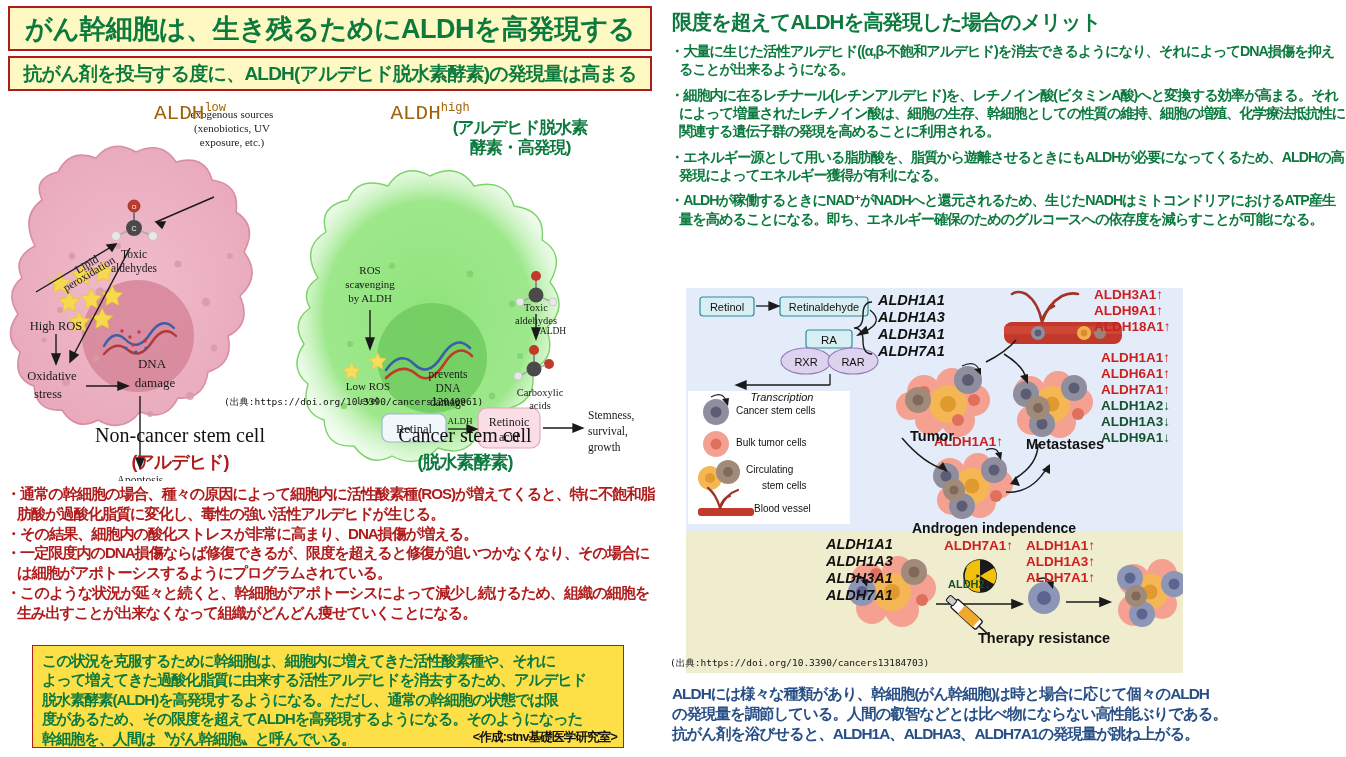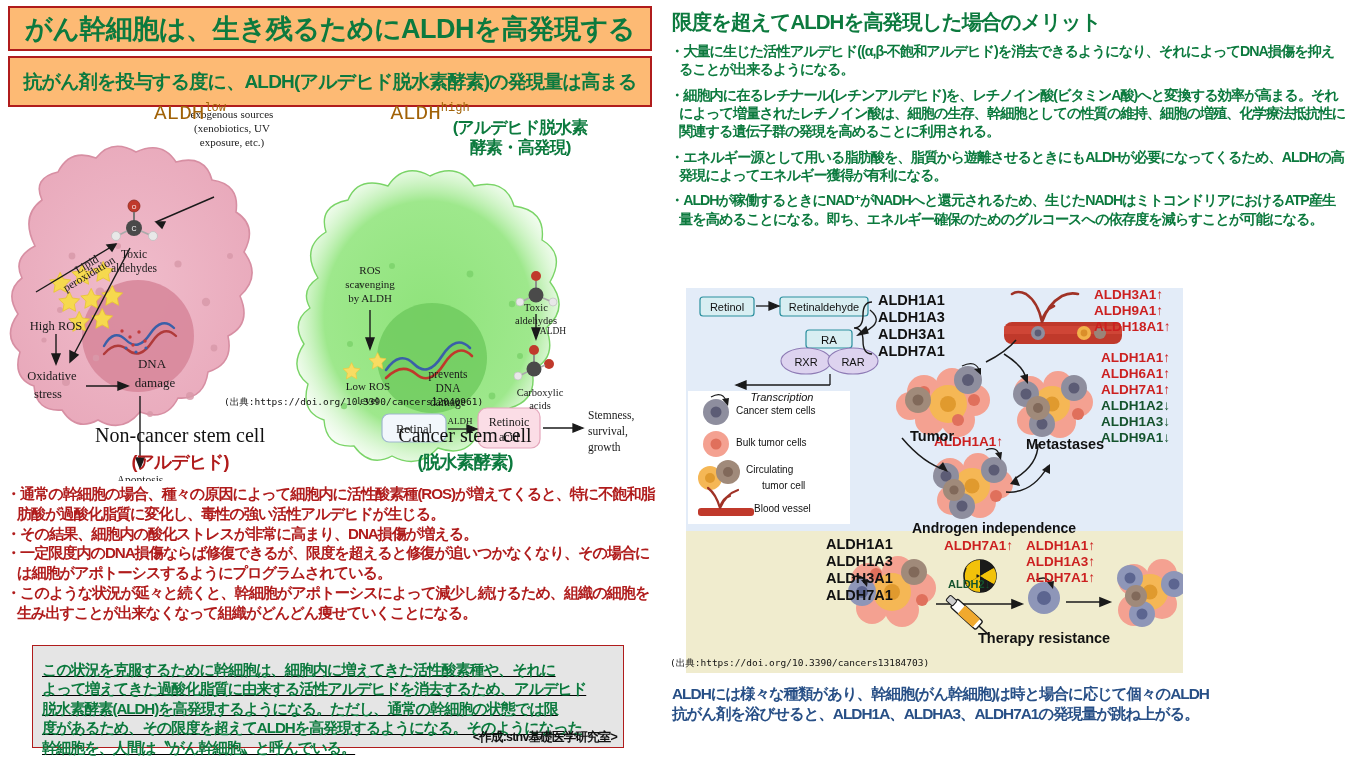--- a/index.html
+++ b/index.html
@@ -17,36 +17,36 @@
   }
 
   
   #left-col {
     position: absolute; left: 0; top: 0;
     width: 660px; height: 757px;
   }
   .title-box {
     position: absolute;
     border: 2px solid #b01c1c;
-    background: #fdba74;
+    background: #fef9c3;
     display: flex; align-items: center; justify-content: center;
     padding: 2px 6px;
   }
   #main-title {
     left: 8px; top: 6px; width: 644px; height: 45px;
   }
   #main-title .t {
     color: #0c7a3e;
     font-weight: bold;
     font-size: 27px;
     letter-spacing: -0.5px;
     white-space: nowrap;
   }
   #subtitle-box {
-    left: 8px; top: 56px; width: 644px; height: 51px;
+    left: 8px; top: 56px; width: 644px; height: 35px;
   }
   #subtitle-box .t {
     color: #0c7a3e;
     font-weight: bold;
     font-size: 19px;
     letter-spacing: -0.8px;
     white-space: nowrap;
   }
 
   
@@ -104,23 +104,22 @@
     color: #b01c1c; font-weight: bold;
     font-size: 15.2px; line-height: 1.30;
     letter-spacing: -1.1px;
     text-indent: -11px; padding-left: 11px;
     margin-bottom: 0px;
   }
   #green-box {
     position: absolute; left: 32px; top: 645px;
     width: 592px; height: 103px;
     border: 1.6px solid #b01c1c;
-    background: #e5e5e5;
-    padding: 14px 9px 2px 9px;
-    text-decoration: underline;
+    background: #fde047;
+    padding: 5px 9px 2px 9px;
   }
   #green-box .gl {
     color: #0c7a3e; font-weight: bold;
     font-size: 15.2px; line-height: 1.28;
     letter-spacing: -1.1px;
   }
   #credit {
     position: absolute; right: 6px; bottom: 1px;
     font-size: 12.5px; font-weight: bold; color: #111;
     letter-spacing: -0.8px;
@@ -153,21 +152,21 @@
   }
   #rf-svg { position:absolute; left:0; top:0; }
   .gene-blk {
     position: absolute;
     font-family: "Liberation Sans","DejaVu Sans",sans-serif;
     font-weight: bold; line-height: 1.18;
     white-space: nowrap;
   }
   .g-red { color: #cc2020; }
   .g-grn { color: #14532d; }
-  .g-blk { color: #111; }
+  .g-blk { color: #111; font-style: italic; }
   .lbl-blk {
     position: absolute; font-weight: bold; color: #111;
     font-family: "Liberation Sans","DejaVu Sans",sans-serif;
     white-space: nowrap;
   }
   .legend-txt {
     position: absolute; color: #111; font-size: 10px;
     font-family: "Liberation Sans","DejaVu Sans",sans-serif;
     white-space: nowrap;
   }
@@ -701,24 +700,25 @@
       <div>ALDH1A1↑</div>
       <div>ALDH1A3↑</div>
       <div>ALDH7A1↑</div>
     </div>
 
     <div class="lbl-blk" style="left:292px; top:342px; font-size:14.5px;">Therapy resistance</div>
 
     <div class="legend-txt" style="left:50px; top:117px;">Cancer stem cells</div>
     <div class="legend-txt" style="left:50px; top:149px;">Bulk tumor cells</div>
     <div class="legend-txt" style="left:60px; top:176px;">Circulating</div>
-    <div class="legend-txt" style="left:76px; top:192px;">tumor cell</div>
+    <div class="legend-txt" style="left:76px; top:192px;">stem cells</div>
     <div class="legend-txt" style="left:68px; top:215px;">Blood vessel</div>
   </div>
 
   <div id="right-cite">(出典:https://doi.org/10.3390/cancers13184703)</div>
 
   <div id="conclusion">
     <div class="cl">ALDHには様々な種類があり、幹細胞(がん幹細胞)は時と場合に応じて個々のALDH</div>
+    <div class="cl">の発現量を調節している。人間の叡智などとは比べ物にならない高性能ぶりである。</div>
     <div class="cl">抗がん剤を浴びせると、ALDH1A、ALDHA3、ALDH7A1の発現量が跳ね上がる。</div>
   </div>
 
 </div>
 
 </body></html>

